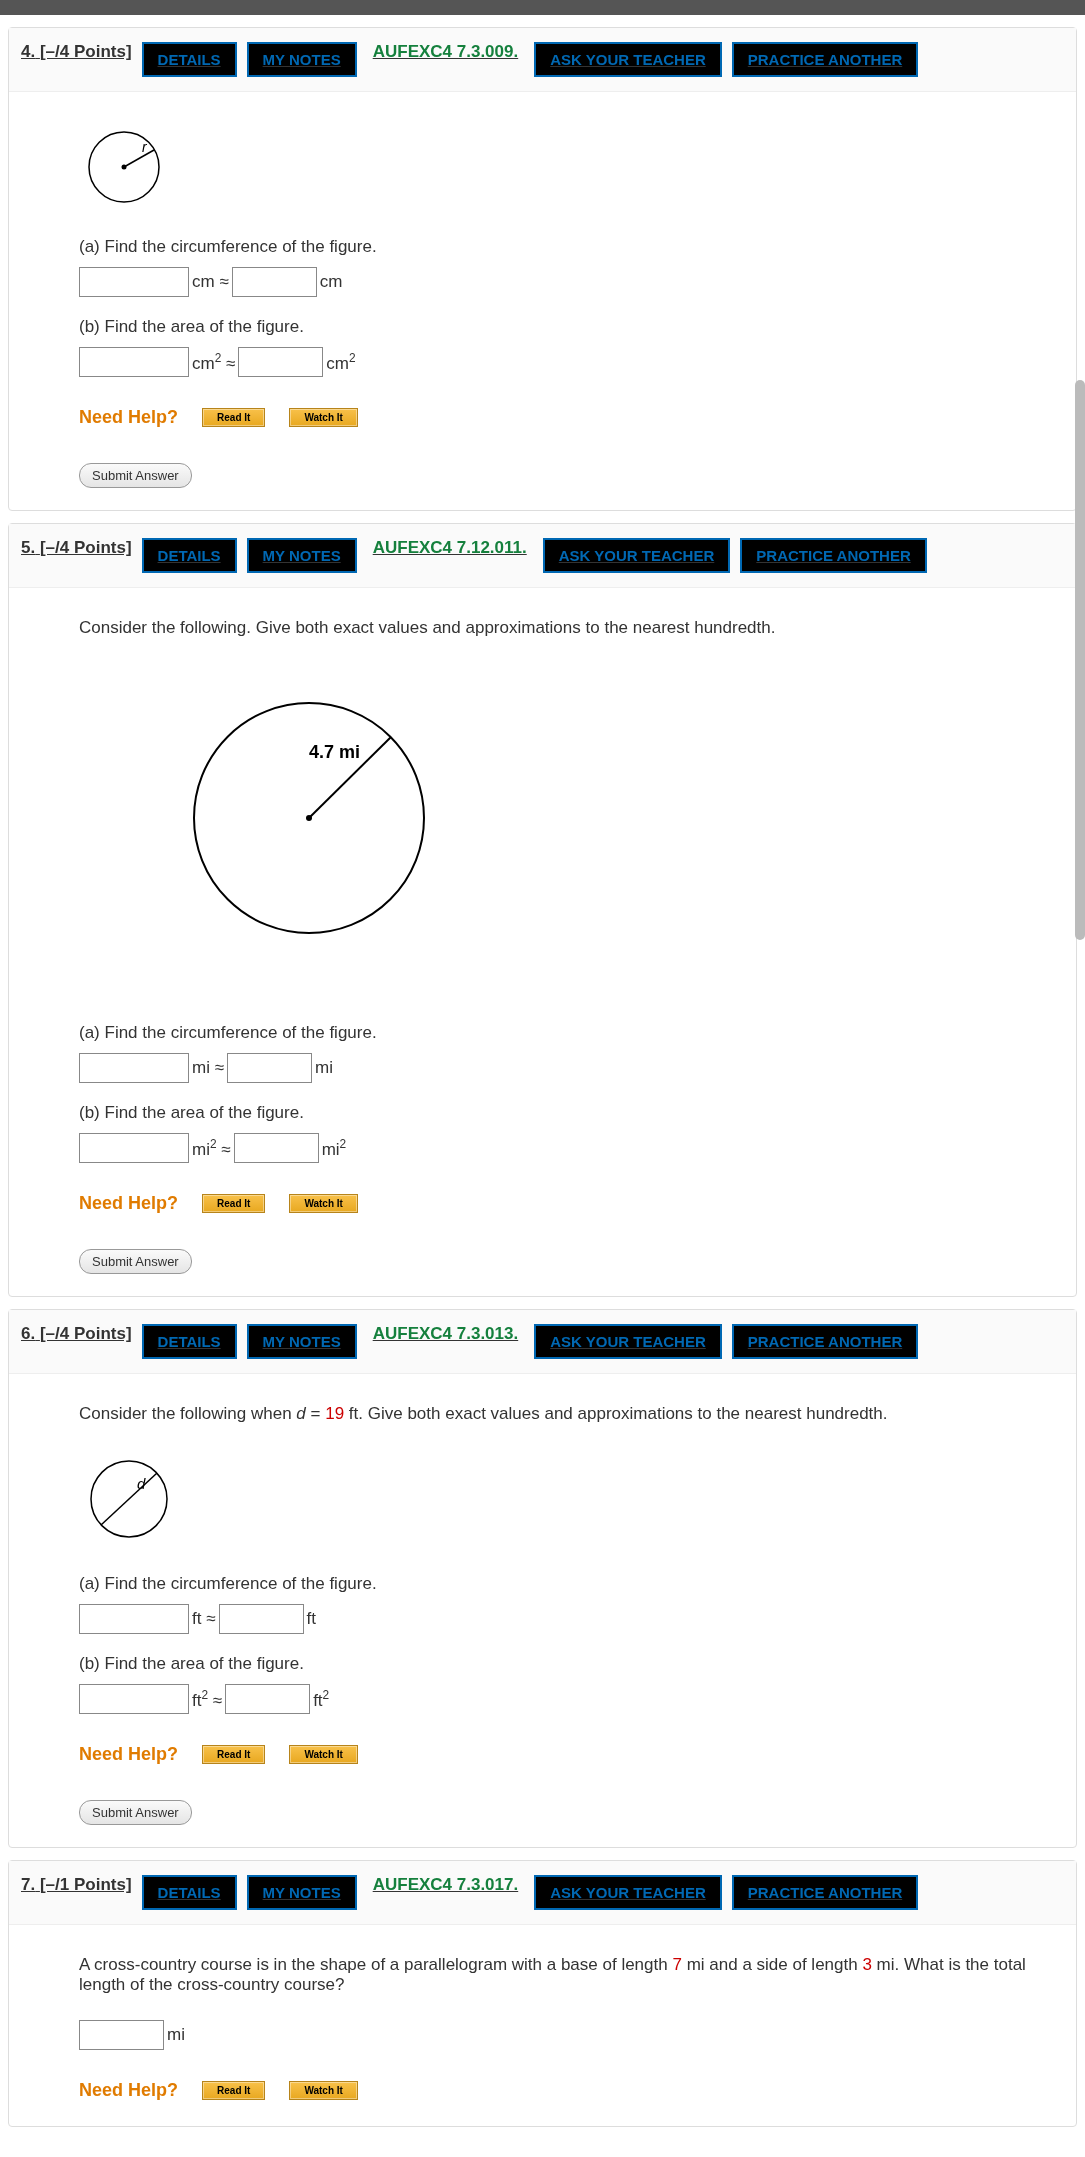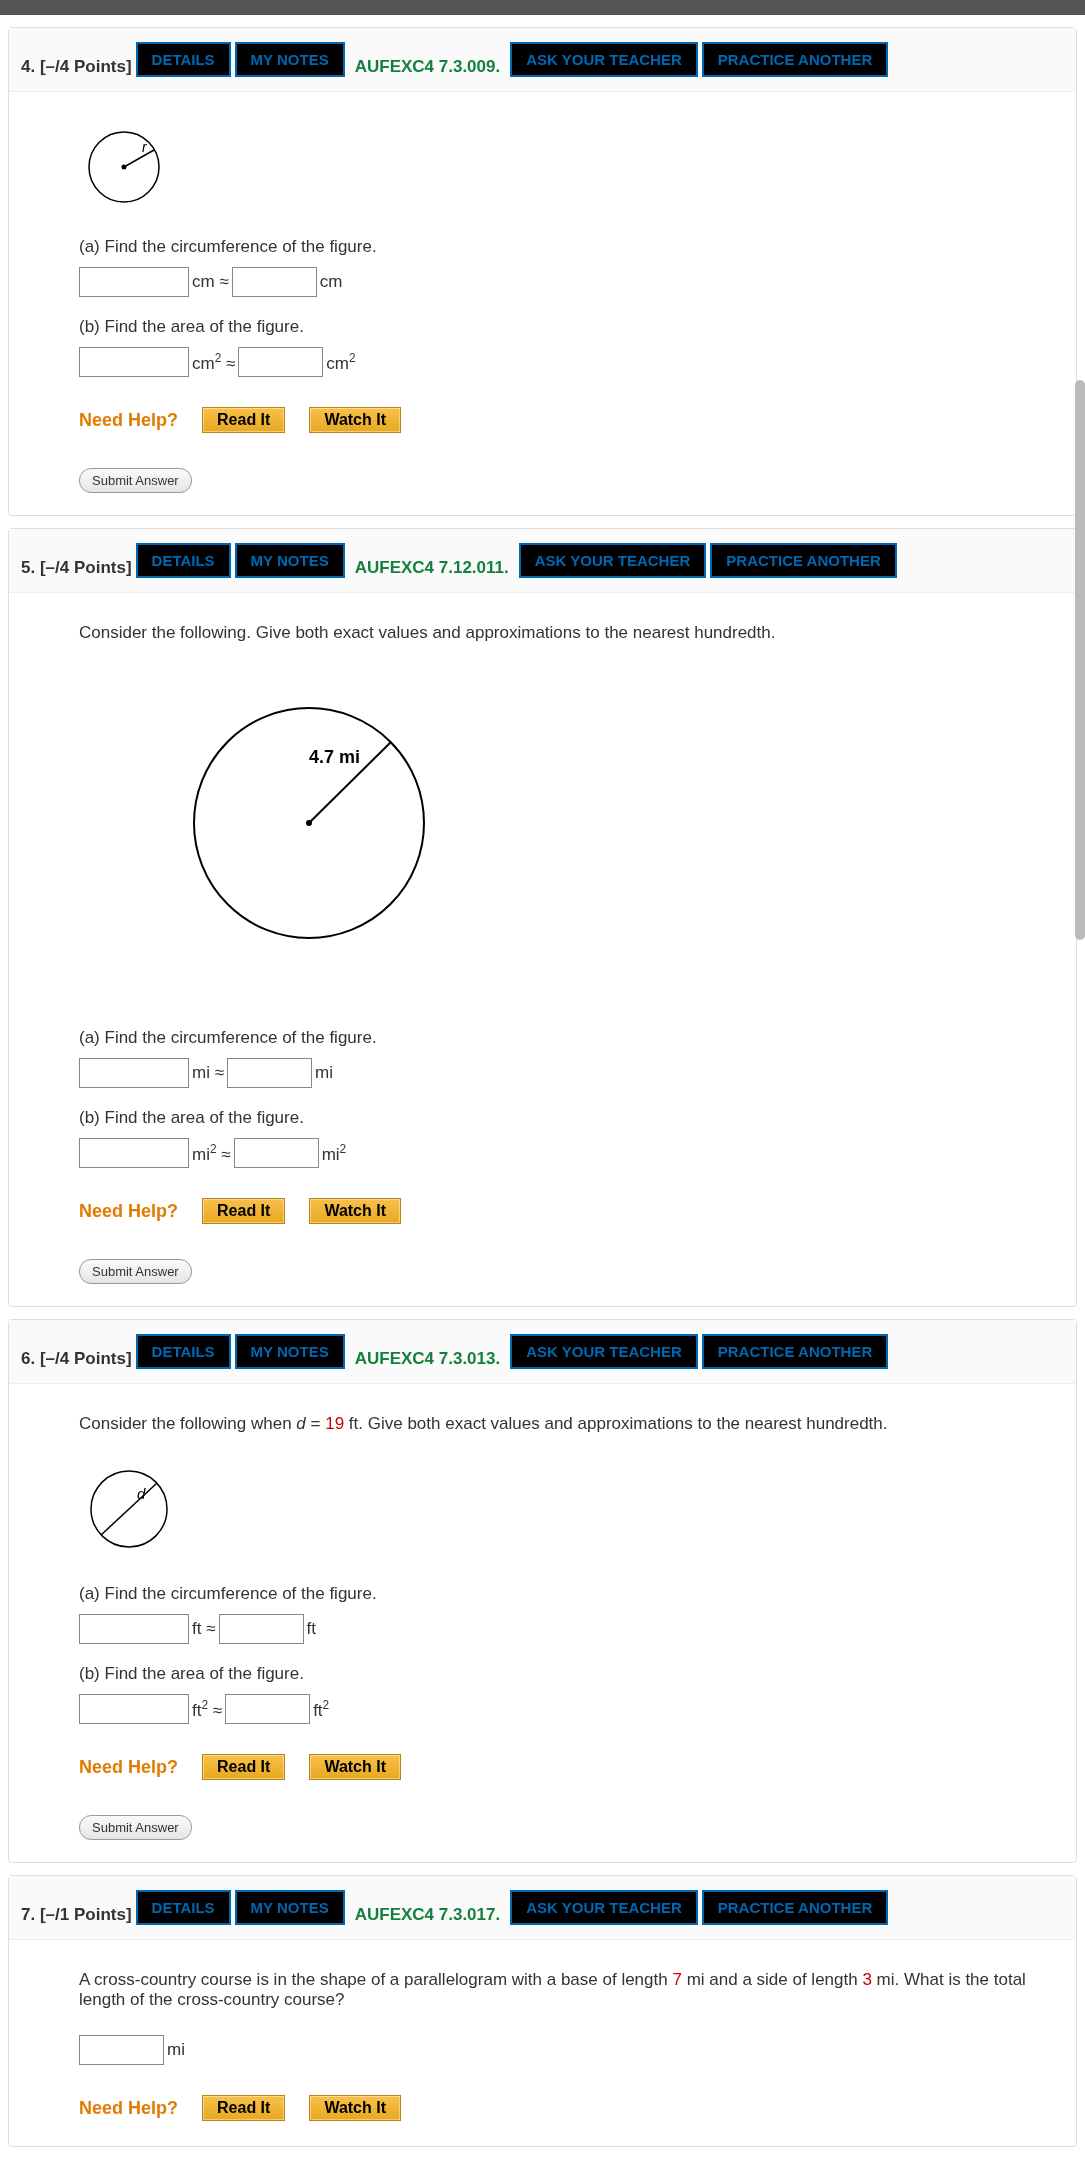--- a/index.html
+++ b/index.html
@@ -1,31 +1,31 @@
 <!DOCTYPE html>
 <html><head>
 <meta charset="utf-8">
 <style>
   * { box-sizing: border-box; }
   body { margin:0; font-family: Arial, Helvetica, sans-serif; font-size:17px; color:#333; background:#fff; }
   .topbar { height:15px; background:#555; }
   .question { border:1px solid #ddd; border-radius:4px; margin:12px 8px 0 8px; background:#fff; }
-  .qheader { display:flex; align-items:flex-end; gap:4px; padding:14px 12px; border-bottom:1px solid #eee; flex-wrap:wrap; background:#fafafa;}
+  .qheader { display:flex; align-items:flex-start; gap:10px; padding:14px 12px; border-bottom:1px solid #eee; flex-wrap:wrap; background:#fafafa;text-decoration:underline;}
   .btn-outline { border:2px solid #0068b3; color:#0068b3; background:#000000; padding:7px 14px; font-weight:bold; cursor:pointer; font-size:15px; }
   .qref { font-weight:bold; color:#15803d; padding:0 6px; }
   .qbody { padding:20px 40px 20px 70px; }
   .prompt { margin:10px 0 25px 0; }
   .red { color:#c00; }
   .partlabel { margin:20px 0 10px 0; }
   .row { display:flex; align-items:center; gap:3px; margin-bottom:8px; }
   .input-box { width:110px; height:30px; border:1px solid #888; background:#fff; }
   .input-box.small { width:85px; }
   .help { margin:30px 0 5px 0; display:flex; align-items:center; gap:24px; }
   .help-label { color:#e07b00; font-weight:bold; font-size:18px; }
-  .gold-btn { background:linear-gradient(#f8c14a,#e8a820); border:1px solid #b7841a; color:#000; font-size:16px; font-weight:bold; padding:3px 14px; cursor:pointer; box-shadow:inset 0 0 0 1px rgba(255,255,255,.4); }
+  .gold-btn { background:linear-gradient(#f8c14a,#e8a820); border:1px solid #b7841a; color:#000; font-size:10px; font-weight:bold; padding:3px 14px; cursor:pointer; box-shadow:inset 0 0 0 1px rgba(255,255,255,.4); }
   .submit-row { padding:10px 40px 22px 70px; }
   .submit-btn { background:linear-gradient(#fafafa,#e5e5e5); border:1px solid #999; border-radius:12px; padding:4px 12px; font-size:13px; color:#333; cursor:pointer; }
   sup { font-size:.7em; }
   .italic { font-style:italic; }
   .svg-fig { margin:10px 0 14px 0; }
   .scroll-track { position:fixed; right:0; top:0; bottom:0; width:12px; }
   .scroll-thumb { position:absolute; right:0; width:10px; background:#bbb; border-radius:5px; }
 </style>
 </head>
 <body>

